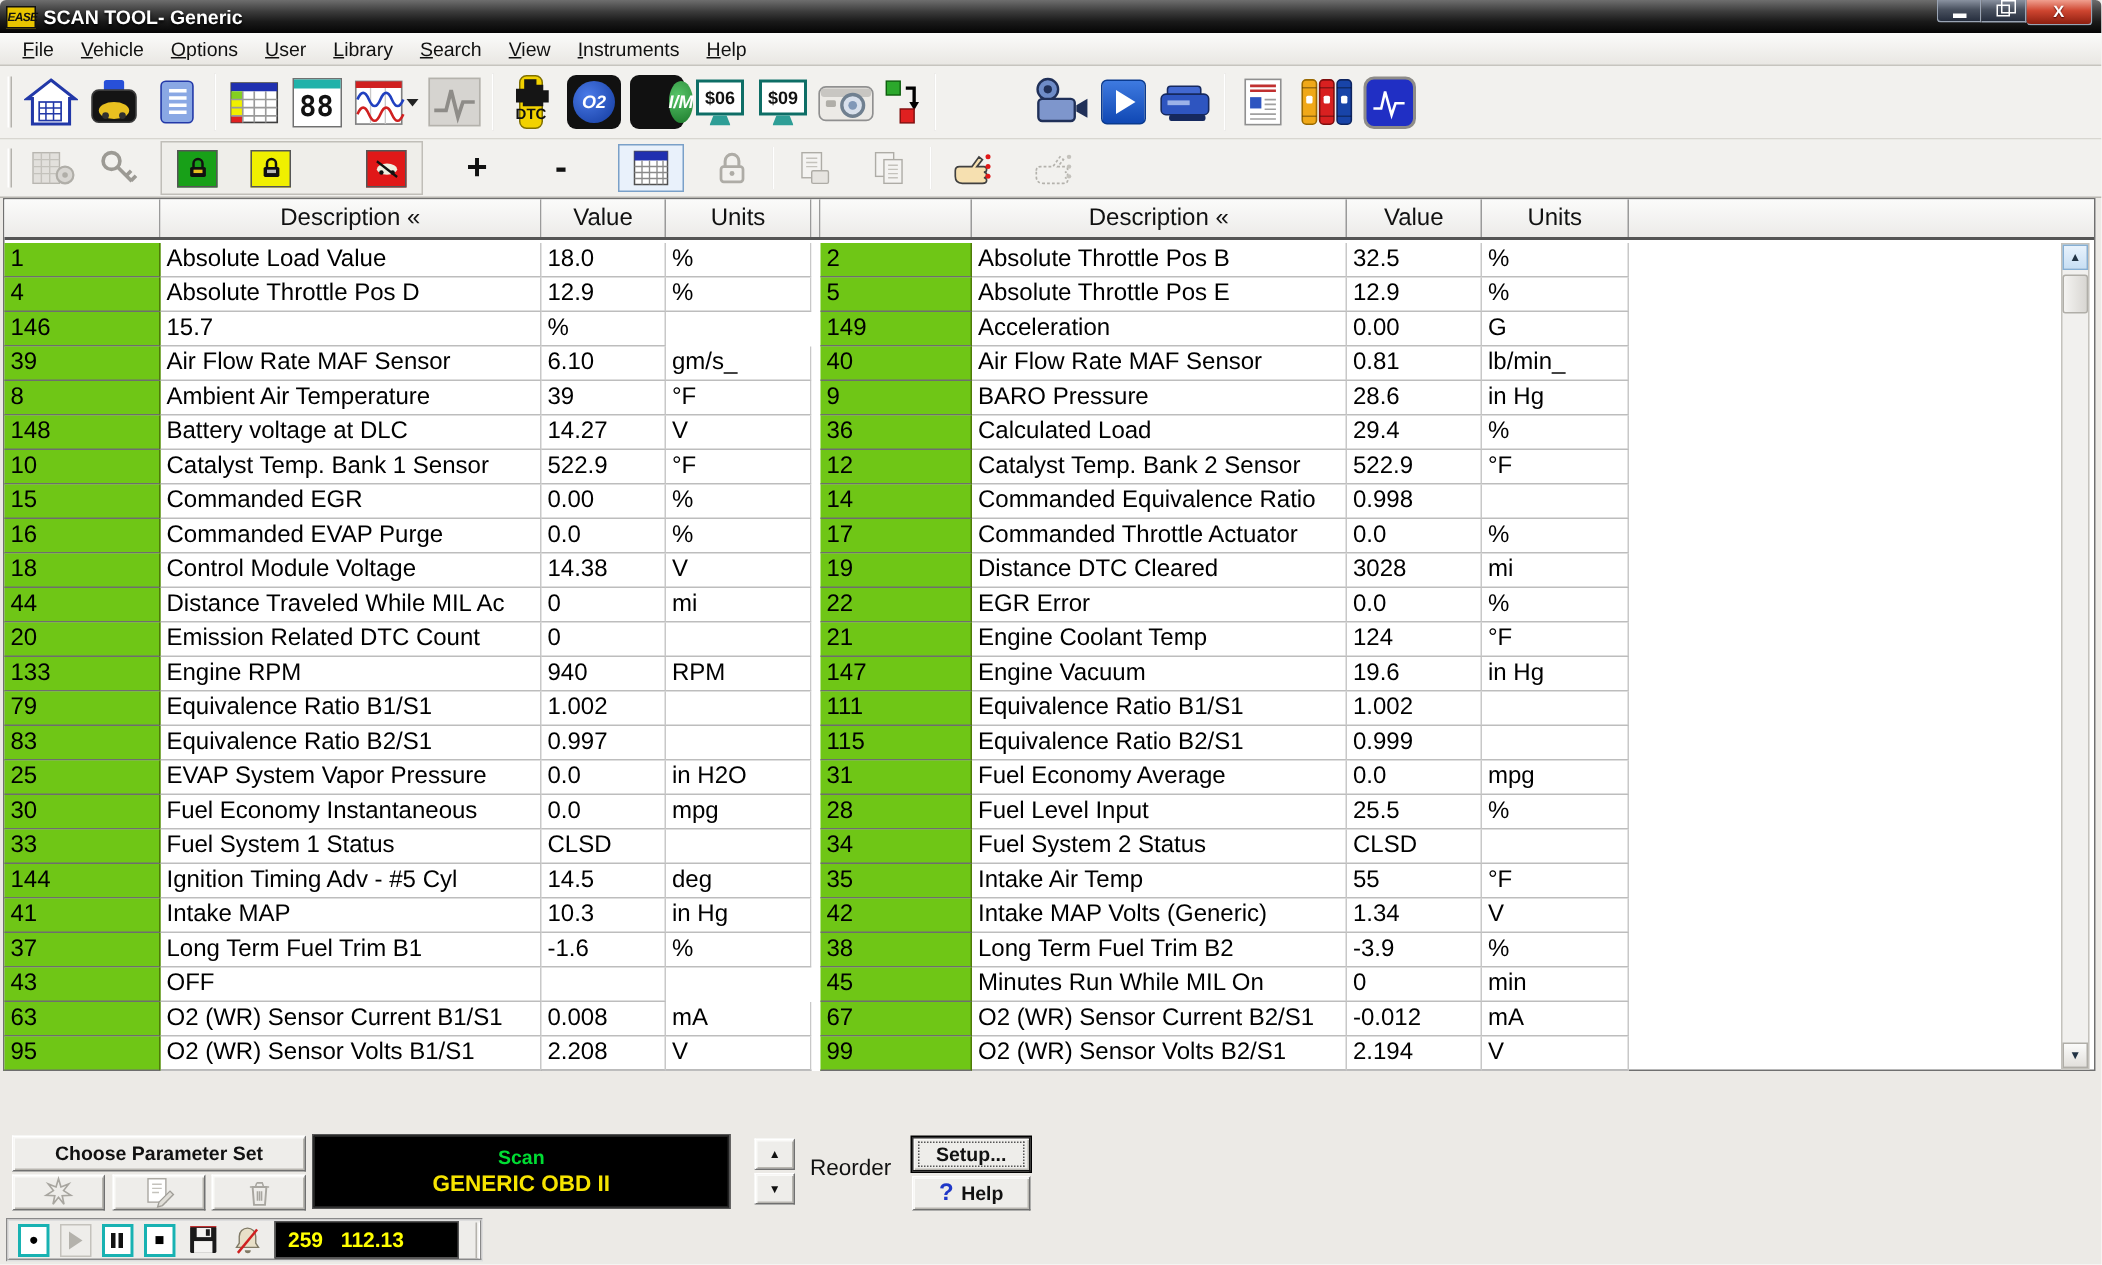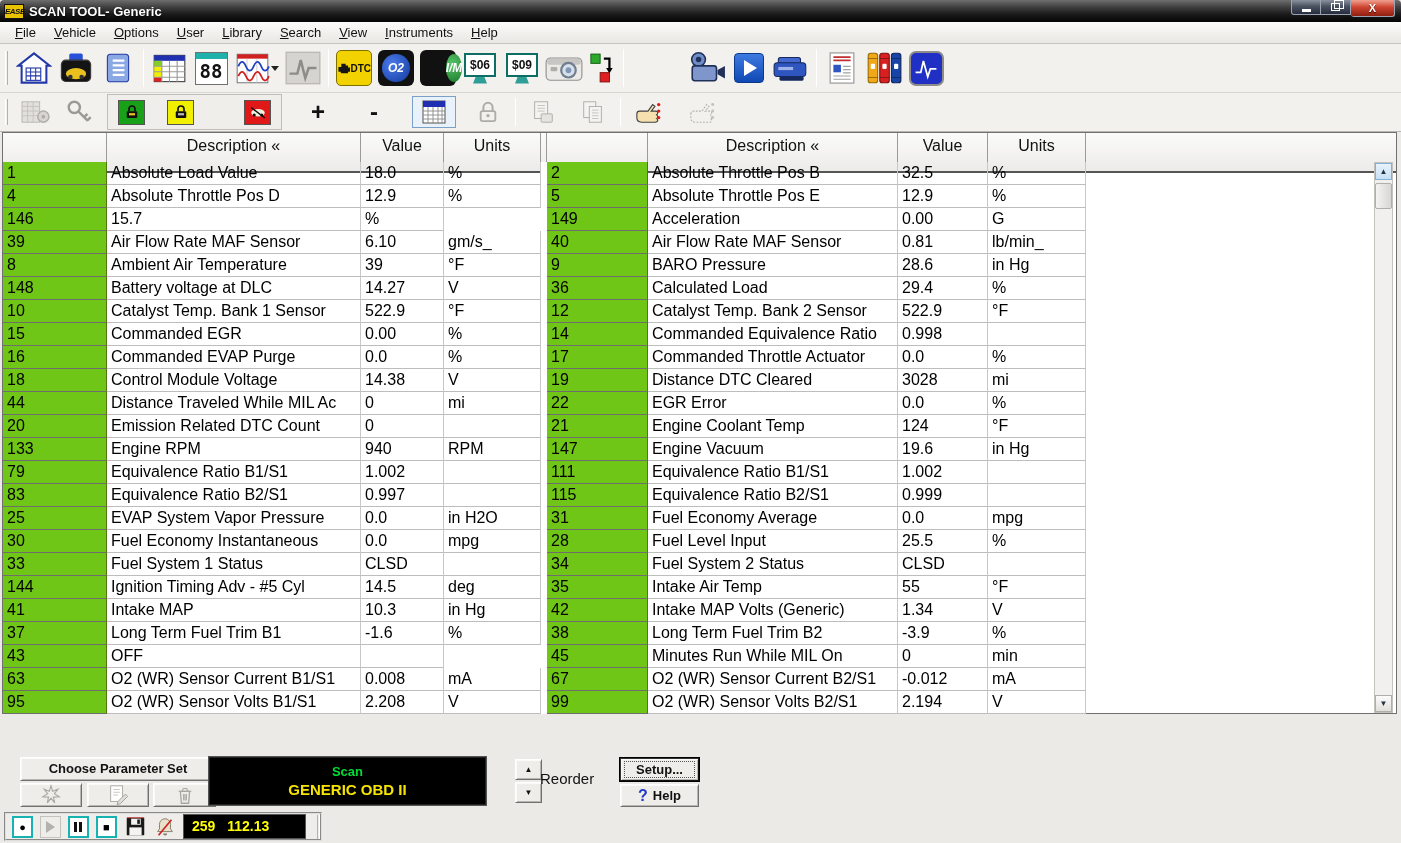--- a/index.html
+++ b/index.html
@@ -47,22 +47,22 @@
   .tb2 { width:44px; height:32px; display:flex; align-items:center; justify-content:center; }
   .tspace { width:58px; }
 
   .icon-digital { width:33px; height:33px; background:#fff; border:1px solid #707070;
     display:flex; flex-direction:column; }
   .icon-digital .band { height:6px; background:#20B2AA; }
   .icon-digital span { flex:1; font-family:"DejaVu Sans Mono", monospace; font-weight:bold;
     font-size:19px; line-height:25px; text-align:center; color:#111; }
   .drop-arrow { width:0; height:0; border-left:4px solid transparent; border-right:4px solid transparent;
     border-top:5px solid #222; margin-left:1px; }
-  .icon-dtc { width:36px; height:36px; background:#F2D200; border:1px solid #807000; border-radius:5px;
-    display:flex; flex-direction:row; align-items:center; }
+  .icon-dtc { width:16px; height:36px; background:#F2D200; border:1px solid #807000; border-radius:5px;
+    display:flex; flex-direction:column; align-items:center; }
   .icon-dtc span { font-size:10px; font-weight:bold; color:#111; line-height:11px; }
   .icon-o2, .icon-im { width:36px; height:36px; border-radius:6px; background:#111;
     display:flex; align-items:center; justify-content:center; }
   .icon-o2 .disc { width:28px; height:28px; border-radius:50%;
     background:radial-gradient(circle at 35% 35%, #4A7AE8, #123A9E); display:flex; align-items:center; justify-content:center; }
   .icon-im .disc { width:28px; height:28px; border-radius:50%;
     background:radial-gradient(circle at 35% 35%, #57C468, #1C7A2C); display:flex; align-items:center; justify-content:center;margin-left:32px; }
   .icon-o2 span, .icon-im span { color:#fff; font-weight:bold; font-style:italic; font-size:12px; }
   .icon-monitor { display:flex; flex-direction:column; align-items:center; }
   .icon-monitor .scr { width:32px; height:24px; background:#fff; border:2px solid #0E6E66;
@@ -76,21 +76,21 @@
     display:flex; align-items:center; justify-content:center; }
   .plusminus { font-size:24px; font-weight:bold; color:#111; line-height:20px; }
   .pressed { border:1px solid #7AA0C8; background:#E9F1FB; }
   .car-chip { width:27px; height:25px; display:flex; align-items:center; justify-content:center; border:1px solid #555; }
   .trio-frame { display:flex; align-items:center; border:1px solid #C0BEB8; background:#EFEEEA;
     height:36px; padding:0 10px; gap:22px; margin:0 6px; }
 
   
   #content { position:absolute; left:2px; top:132px; width:1395px; height:582px;
     background:#fff; border:1px solid #707070; }
-  #hdr { position:absolute; left:0; top:0; height:40px; width:100%; display:flex;
+  #hdr { position:absolute; left:0; top:0; height:27px; width:100%; display:flex;
     border-bottom:2px solid #555; background:#F0EFED; }
   .hc { border-right:1px solid #9A9A9A; background:linear-gradient(#FBFBFA,#ECEBE9);
     font-size:16px; color:#111; text-align:center; line-height:25px; overflow:hidden; white-space:nowrap; }
   .ptable { position:absolute; top:29px; }
   .prow { display:grid; height:23px; }
   .ptable-l { left:0; }
   .ptable-r { left:544px; }
   .ptable-l .prow { grid-template-columns:104px 254px 83px 97px; }
   .ptable-r .prow { grid-template-columns:101px 250px 90px 98px; }
   .c { font-size:16px; line-height:22px; color:#000; padding-left:4px; overflow:hidden;
@@ -103,21 +103,21 @@
     background:#F1F0EE; border:1px solid #C4C2BC; }
   .sarrow { position:absolute; left:0; width:17px; height:17px; background:linear-gradient(#E8F2FC,#C8DFF4);
     border:1px solid #86AFD4; font-size:8px; color:#234; text-align:center; line-height:16px; }
   .sarrow.up { top:0; }
   .sarrow.down { bottom:0; background:linear-gradient(#FBFBFA,#E2E0DC); border-color:#B0AEA8; }
   .sthumb { position:absolute; left:0; top:20px; width:17px; height:26px;
     background:linear-gradient(90deg,#F4F3F1,#D8D6D2); border:1px solid #B0AEA8; border-radius:2px; }
 
   
   .btn3d { background:#EEEDEA; border:1px solid; border-color:#FFFFFF #707070 #707070 #FFFFFF;
-    box-shadow:inset 1px 1px 0 #FAFAF8, inset -1px -1px 0 #B8B6B0;margin-left:12px; }
+    box-shadow:inset 1px 1px 0 #FAFAF8, inset -1px -1px 0 #B8B6B0; }
   #choose-btn { position:absolute; left:8px; top:757px; width:196px; height:24px;
     font-size:13px; font-weight:bold; color:#111; text-align:center; line-height:22px; }
   .small-btn { position:absolute; top:783px; width:62px; height:24px;
     display:flex; align-items:center; justify-content:center; }
   #lcd-main { position:absolute; left:208px; top:756px; width:279px; height:50px; background:#000;
     border:1px solid #555; box-shadow:inset 0 0 0 1px #222; display:flex; flex-direction:column;
     align-items:center; justify-content:center; }
   #lcd-mode { color:var(--lcd-green,#00DD33); font-size:13px; font-weight:bold; }
   #lcd-set { color:var(--lcd-yellow,#F6E400); font-size:15px; font-weight:bold; margin-top:2px; }
   .updown { position:absolute; left:503px; width:27px; height:21px; font-size:8px; color:#111;

